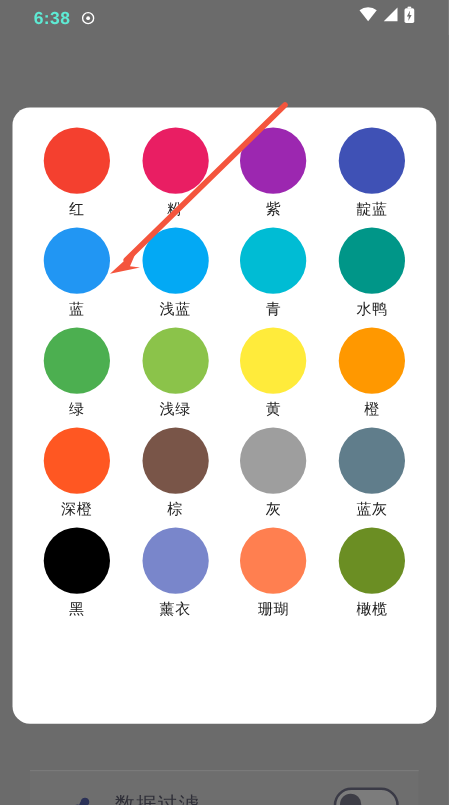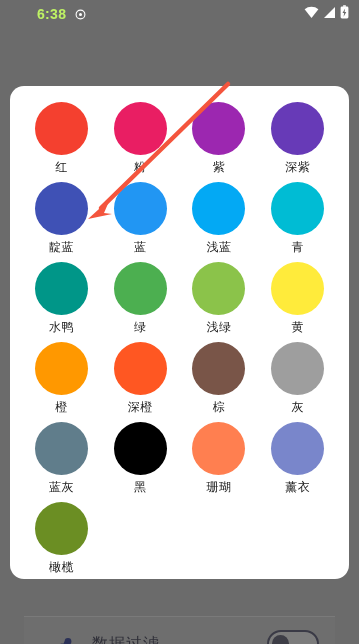--- a/index.html
+++ b/index.html
@@ -74,25 +74,24 @@
     background: #3d3d46;
   }
 
   
   .statusbar {
     position: absolute;
     top: 0; left: 0; right: 0;
     height: 28px;
     display: flex;
     align-items: center;
-    padding: 0 8px;
+    padding: 0 25px;
     box-sizing: border-box;
-    color: #bef264;
+    color: #5eead4;
     z-index: 30;
-    margin-left: 27px;
   }
   .status-time {
     font-size: 14px;
     font-weight: bold;
     letter-spacing: 0.3px;
     margin-left: 2px;
   }
   .status-dot-icon {
     margin-left: 9px;
     display: flex;
@@ -214,24 +213,20 @@
       </div>
       <div class="color-cell">
         <div class="swatch" style="background: rgb(233, 30, 99);"></div>
         <div class="swatch-label">粉</div>
       </div>
       <div class="color-cell">
         <div class="swatch" style="background: rgb(156, 39, 176);"></div>
         <div class="swatch-label">紫</div>
       </div>
       <div class="color-cell">
-        <div class="swatch" style="background: rgb(103, 58, 183);"></div>
-        <div class="swatch-label">深紫</div>
-      </div>
-      <div class="color-cell">
         <div class="swatch" style="background: rgb(63, 81, 181);"></div>
         <div class="swatch-label">靛蓝</div>
       </div>
       <div class="color-cell">
         <div class="swatch" style="background: rgb(33, 150, 243);"></div>
         <div class="swatch-label">蓝</div>
       </div>
       <div class="color-cell">
         <div class="swatch" style="background: rgb(3, 169, 244);"></div>
         <div class="swatch-label">浅蓝</div>
@@ -274,26 +269,26 @@
       </div>
       <div class="color-cell">
         <div class="swatch" style="background: rgb(96, 125, 139);"></div>
         <div class="swatch-label">蓝灰</div>
       </div>
       <div class="color-cell">
         <div class="swatch" style="background: rgb(0, 0, 0);"></div>
         <div class="swatch-label">黑</div>
       </div>
       <div class="color-cell">
+        <div class="swatch" style="background: rgb(121, 134, 203);"></div>
+        <div class="swatch-label">薰衣</div>
+      </div>
+      <div class="color-cell">
         <div class="swatch" style="background: rgb(255, 127, 80);"></div>
         <div class="swatch-label">珊瑚</div>
-      </div>
-      <div class="color-cell">
-        <div class="swatch" style="background: rgb(121, 134, 203);"></div>
-        <div class="swatch-label">薰衣</div>
       </div>
       <div class="color-cell">
         <div class="swatch" style="background: rgb(107, 142, 35);"></div>
         <div class="swatch-label">橄榄</div>
       </div>
     </div>
 </div>
 
 <svg class="arrow-overlay" viewBox="0 0 359 644">
   <line x1="228" y1="84" x2="101" y2="208" stroke="#F4553D" stroke-width="4.5" stroke-linecap="round"></line>

